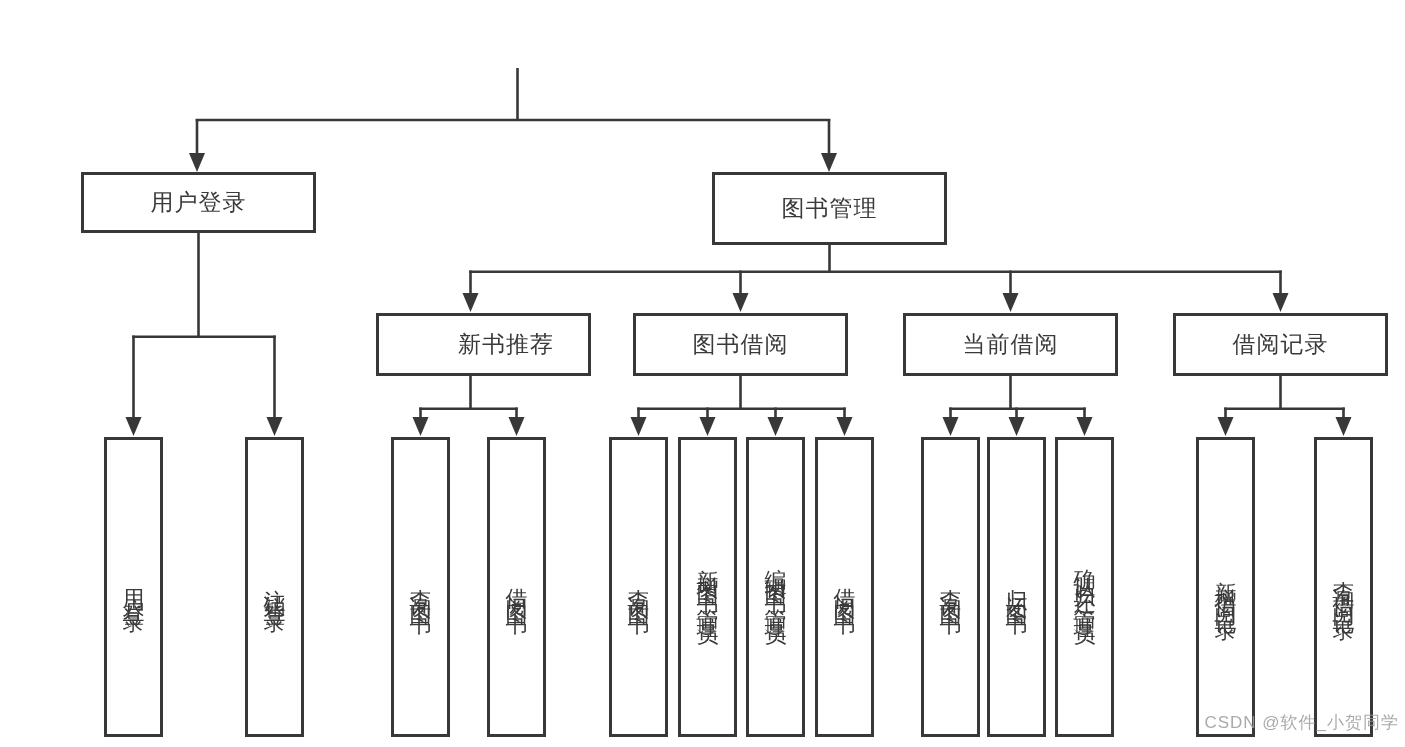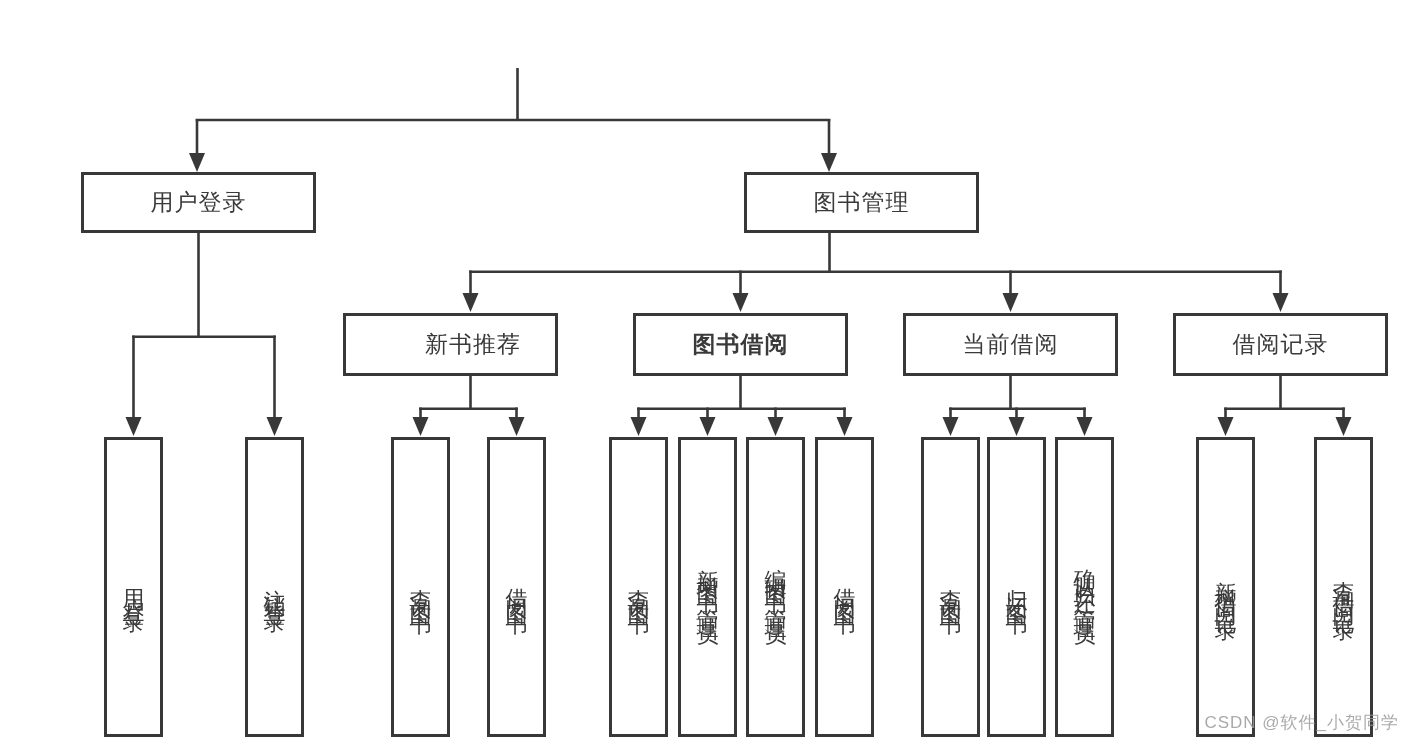--- a/index.html
+++ b/index.html
@@ -42,24 +42,24 @@
   .node.vert {
     writing-mode: vertical-rl;
     font-size: 22px;
     letter-spacing: 8px;
     top: 437px;
     width: 59px;
     height: 300px;
   }
   .root  { left: 13px;  top: 13px;  width: 1009px; height: 55px; }
   .l2a   { left: 81px;  top: 172px; width: 235px;  height: 61px; }
-  .l2b   { left: 712px; top: 172px; width: 235px;  height: 61px; margin-left: 32px; }
+  .l2b   { left: 712px; top: 172px; width: 235px;  height: 73px; }
   .l3    { top: 313px; width: 215px; height: 63px; }
-  .l3a   { left: 343px; padding-left: 45px; }
-  .l3b   { left: 633px; font-weight: bold; }
+  .l3a   { left: 376px; padding-left: 45px; }
+  .l3b   { left: 633px; }
   .l3c   { left: 903px; }
   .l3d   { left: 1173px; }
   .lf1  { left: 104px; }
   .lf2  { left: 245px; }
   .lf3  { left: 391px; }
   .lf4  { left: 487px; }
   .lf5  { left: 609px; }
   .lf6  { left: 678px; }
   .lf7  { left: 746px; }
   .lf8  { left: 815px; }

